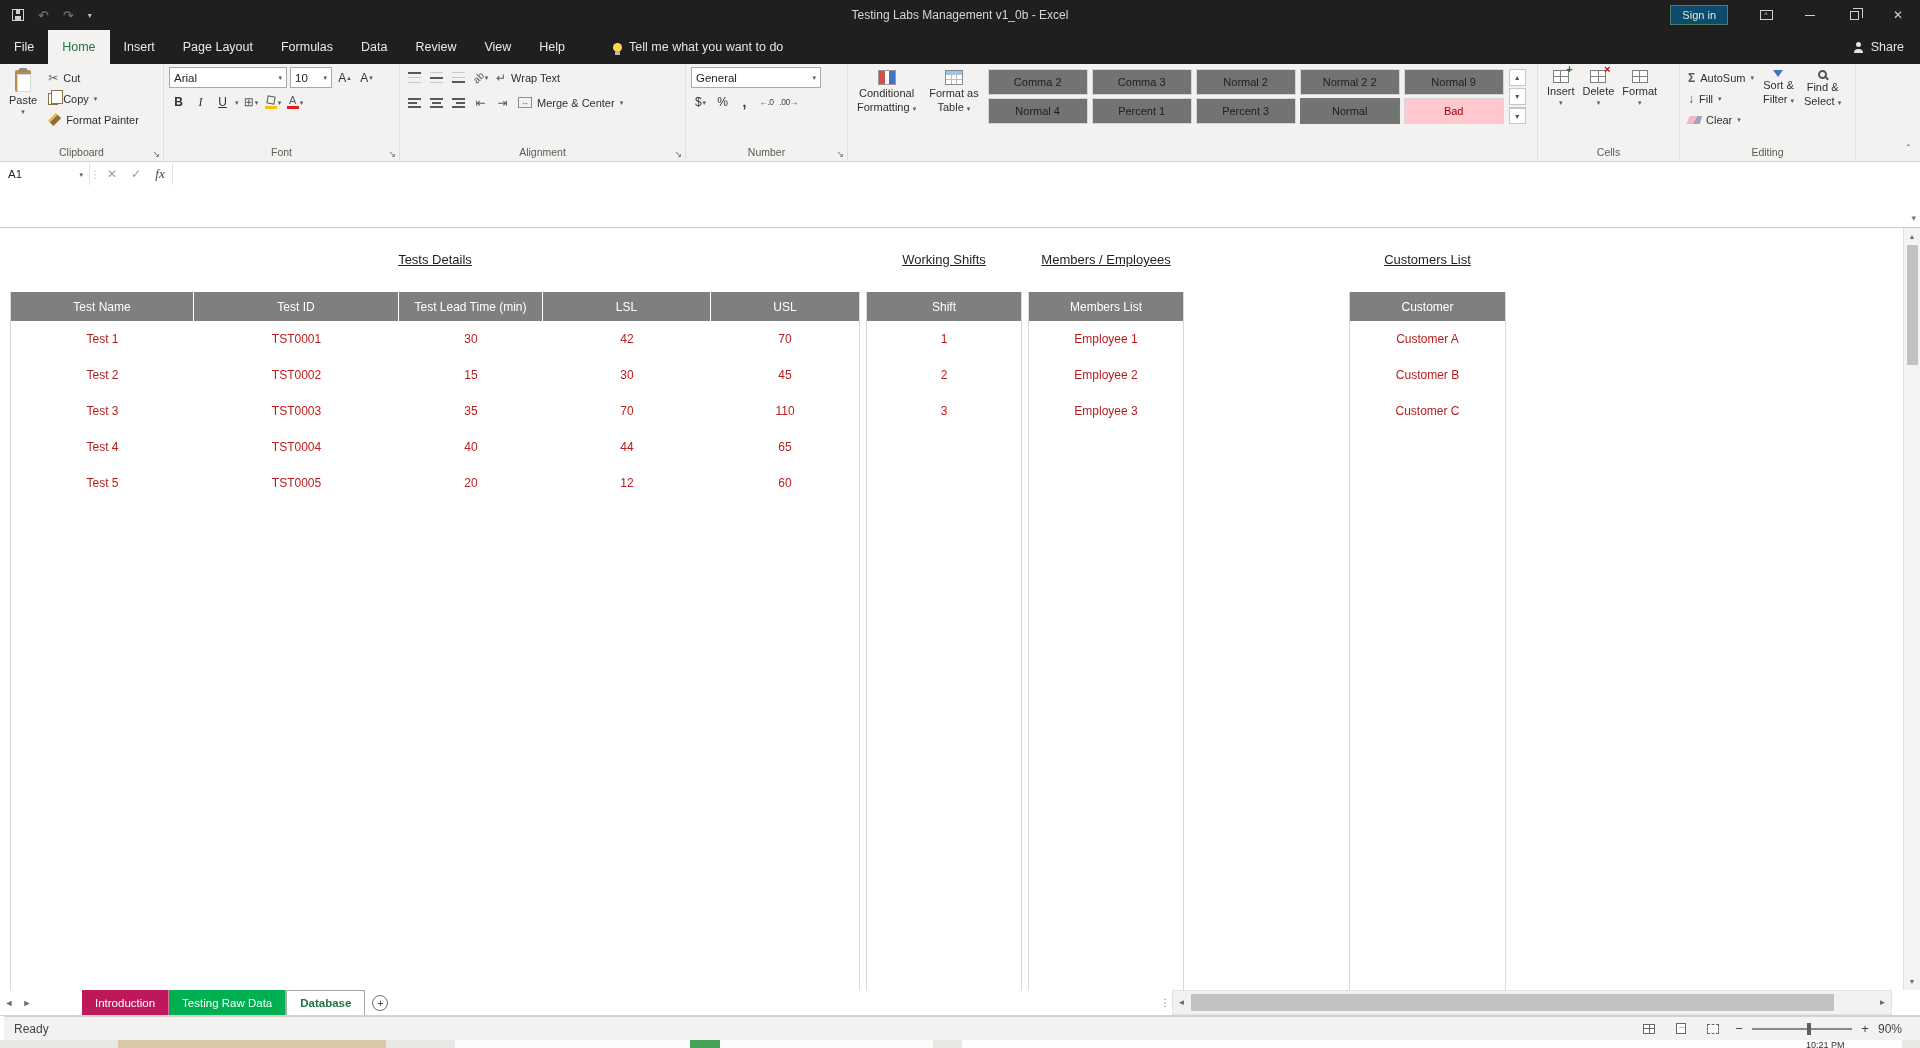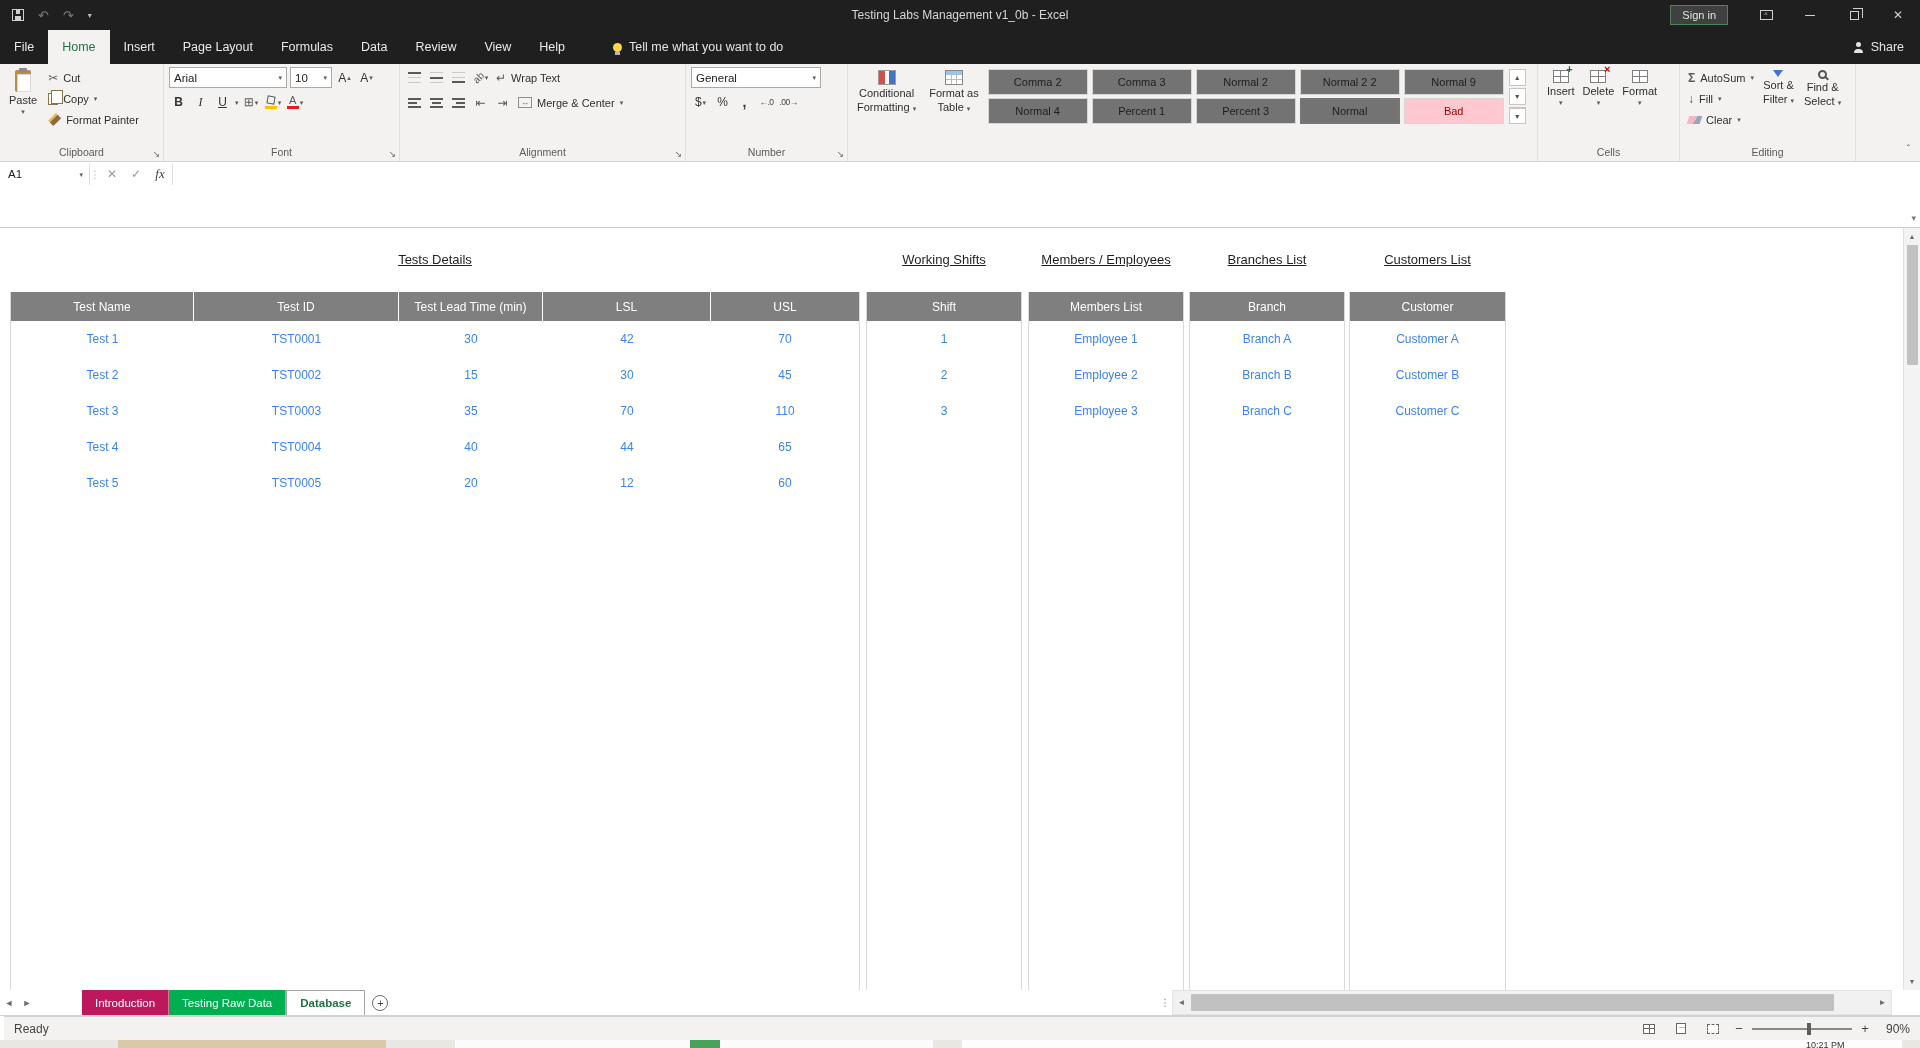--- a/index.html
+++ b/index.html
@@ -9,21 +9,21 @@
   
   #titlebar { position:absolute; top:0; left:0; right:0; height:30px; background:#1f1f1f; display:flex; align-items:center; }
   .qat { display:flex; align-items:center; gap:14px; padding-left:12px; }
   .ic-save { width:12px; height:12px; border:1px solid #cfcfcf; position:relative; }
   .ic-save::before { content:""; position:absolute; top:0; left:3px; width:4px; height:4px; background:#cfcfcf; }
   .ic-save::after  { content:""; position:absolute; bottom:0; left:2px; width:6px; height:4px; background:#cfcfcf; }
   .qat .gly { font-size:13px; color:#7a7a7a; line-height:1; }
   .qat .caret { font-size:8px; color:#bdbdbd; }
   #tb-title { position:absolute; left:0; right:0; text-align:center; font-size:12px; color:#d6d6d6; pointer-events:none; }
   .tb-right { margin-left:auto; display:flex; align-items:center; height:30px; }
-  .signin { height:20px; padding:0 11px; margin-right:16px; background:#404040; border:1px solid #51815d; color:#d8ecd8; font-size:11px; display:flex; align-items:center; }
+  .signin { height:20px; padding:0 11px; margin-right:16px; background:#0c4a6e; border:1px solid #51815d; color:#d8ecd8; font-size:11px; display:flex; align-items:center; }
   .winbtn { width:44px; height:30px; display:flex; align-items:center; justify-content:center; color:#d0d0d0; font-size:12px; }
   .ic-ribopts { width:13px; height:10px; border:1px solid #cfcfcf; display:flex; align-items:flex-start; justify-content:center; font-size:7px; color:#cfcfcf; line-height:8px; }
   .ic-min { width:10px; height:1px; background:#cfcfcf; }
   .ic-restore { width:9px; height:9px; border:1px solid #cfcfcf; position:relative; background:#1f1f1f; }
   .ic-restore::before { content:""; position:absolute; top:-4px; left:2px; width:9px; height:9px; border-top:1px solid #cfcfcf; border-right:1px solid #cfcfcf; }
 
   
   #menubar { position:absolute; top:30px; left:0; right:0; height:34px; background:#1f1f1f; display:flex; align-items:stretch; }
   .mtab { padding:0 14px; display:flex; align-items:center; font-size:12.5px; color:#e9e9e9; }
   .mtab.active { background:#f3f2f1; color:#217346; }
@@ -127,21 +127,21 @@
 
   
   #sheet { position:absolute; top:228px; left:0; width:1903px; height:762px; background:#fff; overflow:hidden; }
   .sec { position:absolute; top:0; bottom:0; }
   .sec-title { position:absolute; top:24px; left:0; right:0; text-align:center; font-size:13px; color:#1f1f1f; text-decoration:underline; }
   .sec-body { position:absolute; top:64px; bottom:0; left:0; right:0; border-left:1px solid #d9d9d9; border-right:1px solid #d9d9d9; }
   .thead { display:flex; }
   .th { height:29px; background:#7F7F7F; color:#fff; font-size:12px; display:flex; align-items:center; justify-content:center; border-right:1px solid #fff; }
   .th:last-child { border-right:none; }
   .trow { display:flex; }
-  .td { height:36px; font-size:12px; color:#3b82f6; display:flex; align-items:center; justify-content:center; }
+  .td { height:36px; font-size:12px; color:#b91c1c; display:flex; align-items:center; justify-content:center; }
   .c0{width:183px;} .c1{width:205px;} .c2{width:144px;} .c3{width:168px;} .c4{width:148px;} .cf{width:100%;}
   .sec-tests{left:10px;width:850px;} .sec-shift{left:866px;width:156px;} .sec-members{left:1028px;width:156px;}
   .sec-branch{left:1189px;width:156px;} .sec-customers{left:1349px;width:157px;}
 
   
   #vscroll { position:absolute; top:228px; right:0; width:17px; height:762px; background:#f3f3f3; border-left:1px solid #e1e1e1; display:flex; flex-direction:column; align-items:center; }
   .vs-arrow { height:17px; width:100%; display:flex; align-items:center; justify-content:center; font-size:7px; color:#6a6a6a; }
   .vs-thumb { width:11px; height:120px; background:#c1c1c1; border-radius:1px; }
   .vs-space { flex:1; }
 
@@ -164,21 +164,21 @@
   .sb-mode { margin-left:10px; font-size:12px; color:#444; }
   .sb-right { margin-left:auto; display:flex; align-items:center; gap:6px; margin-right:10px; }
   .vw { width:26px; height:18px; display:flex; align-items:center; justify-content:center; }
   .vw .ic { width:12px; height:10px; border:1px solid #666; background:#fff; }
   .vw .ic.grid { background:linear-gradient(#666,#666) 50% 0/1px 100% no-repeat,linear-gradient(#666,#666) 0 50%/100% 1px no-repeat,#fff; }
   .vw .ic.page { width:10px; height:11px; background:linear-gradient(#bbb,#bbb) 2px 3px/6px 1px no-repeat,#fff; }
   .vw .ic.brk { border-style:dashed; }
   .zoom-minus,.zoom-plus { font-size:13px; color:#444; width:14px; text-align:center; }
   .zoomtrack { width:100px; height:2px; background:#8a8886; position:relative; }
   .zoomthumb { position:absolute; left:55%; top:-5px; width:4px; height:12px; background:#605e5c; }
-  .sb-zoom { font-size:12px; color:#444; width:32px; text-align:right; }
+  .sb-zoom { font-size:12px; color:#444; width:32px; text-align:left; }
 
   
   #sliver { position:absolute; top:1040px; left:0; right:0; height:8px; background:#e9e7e4; overflow:hidden; }
   #sliver .blk { position:absolute; top:0; height:8px; }
   .sl1 { left:118px; width:268px; background:#d9c9a8; }
   .sl2 { left:455px; width:478px; background:#fbfbfb; }
   .slg { left:690px; width:30px; background:#45a35a; }
   .sl3 { left:962px; width:940px; background:#fdfdfd; }
   .sl-time { position:absolute; left:1806px; top:0; font-size:9px; color:#333; }
 </style>
@@ -557,37 +557,20 @@
         </div>
       <div class="trow">
           <div class="td cf">Employee 2</div>
         </div>
       <div class="trow">
           <div class="td cf">Employee 3</div>
         </div>
     </div>
   </div>
 
-  <div class="sec sec-branch">
-    <div class="sec-title">Branches List</div>
-    <div class="sec-body">
-      <div class="thead">
-          <div class="th cf">Branch</div>
-        </div>
-      <div class="trow">
-          <div class="td cf">Branch A</div>
-        </div>
-      <div class="trow">
-          <div class="td cf">Branch B</div>
-        </div>
-      <div class="trow">
-          <div class="td cf">Branch C</div>
-        </div>
-    </div>
-  </div>
 
   <div class="sec sec-customers">
     <div class="sec-title">Customers List</div>
     <div class="sec-body">
       <div class="thead">
           <div class="th cf">Customer</div>
         </div>
       <div class="trow">
           <div class="td cf">Customer A</div>
         </div>

